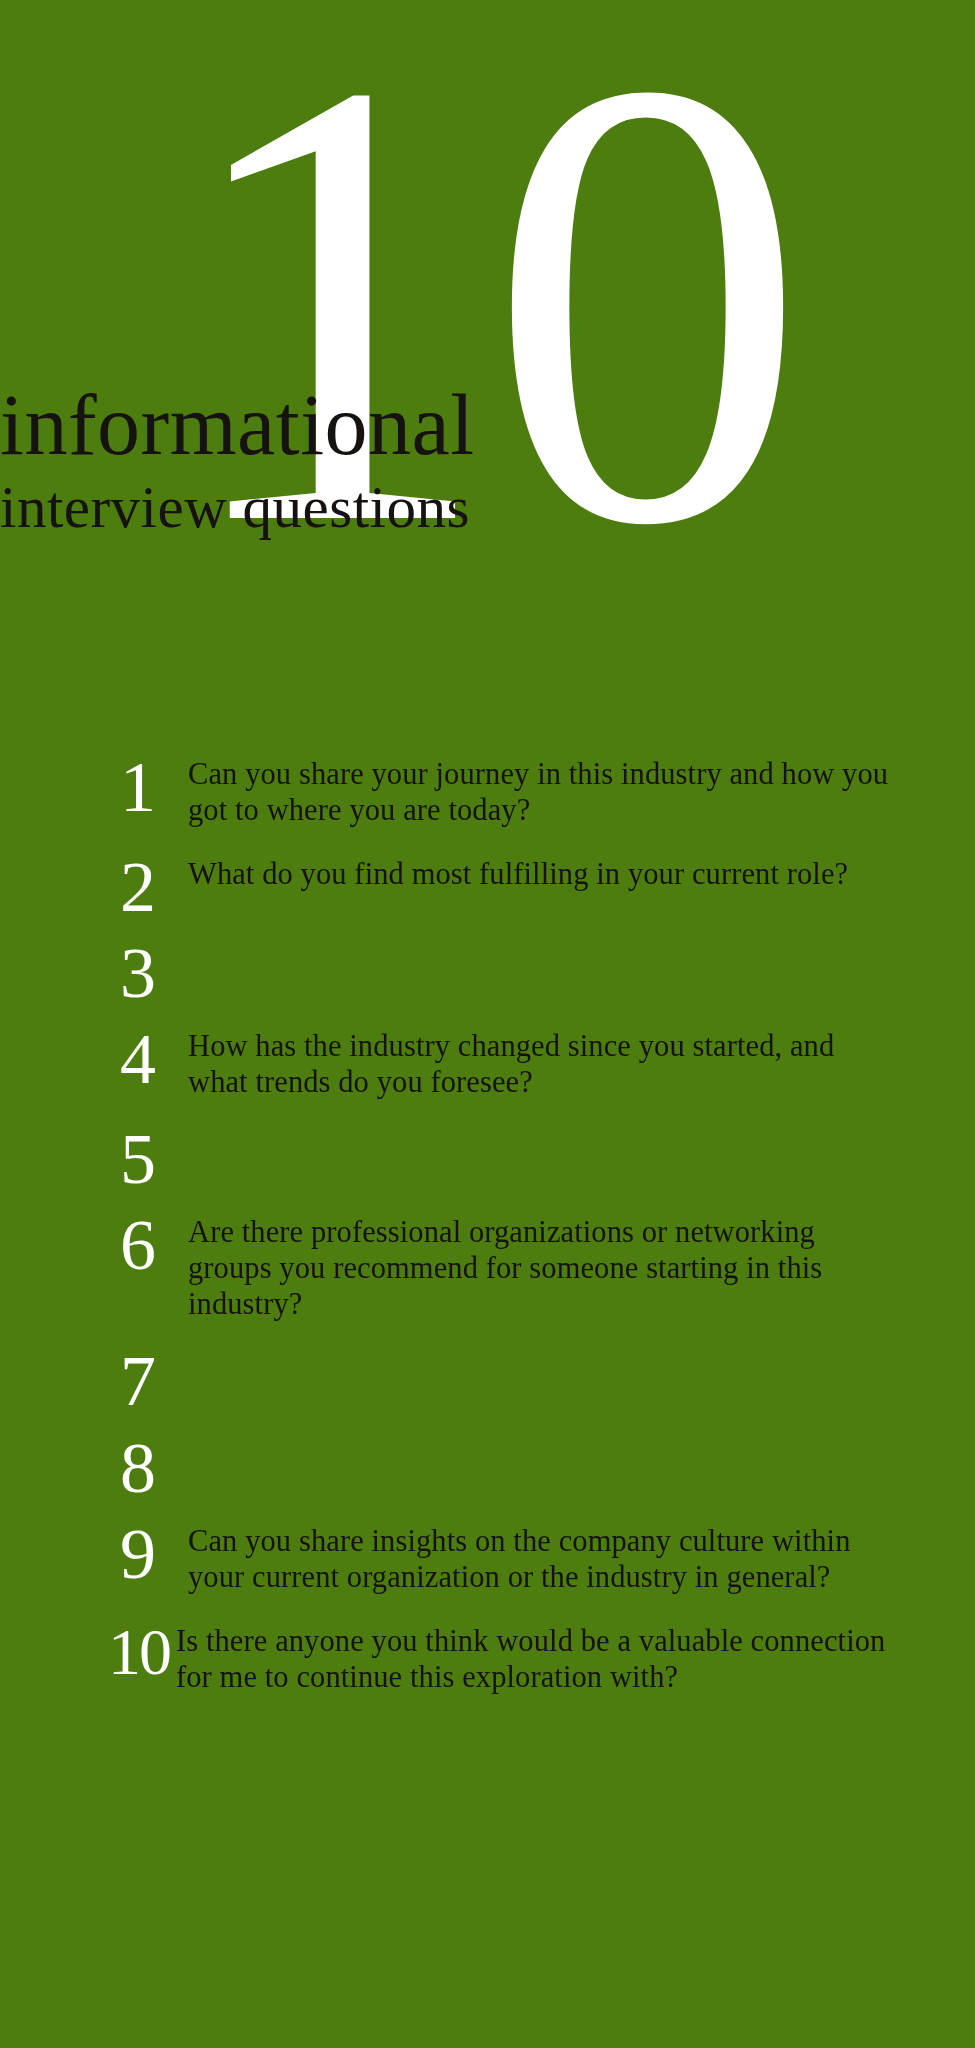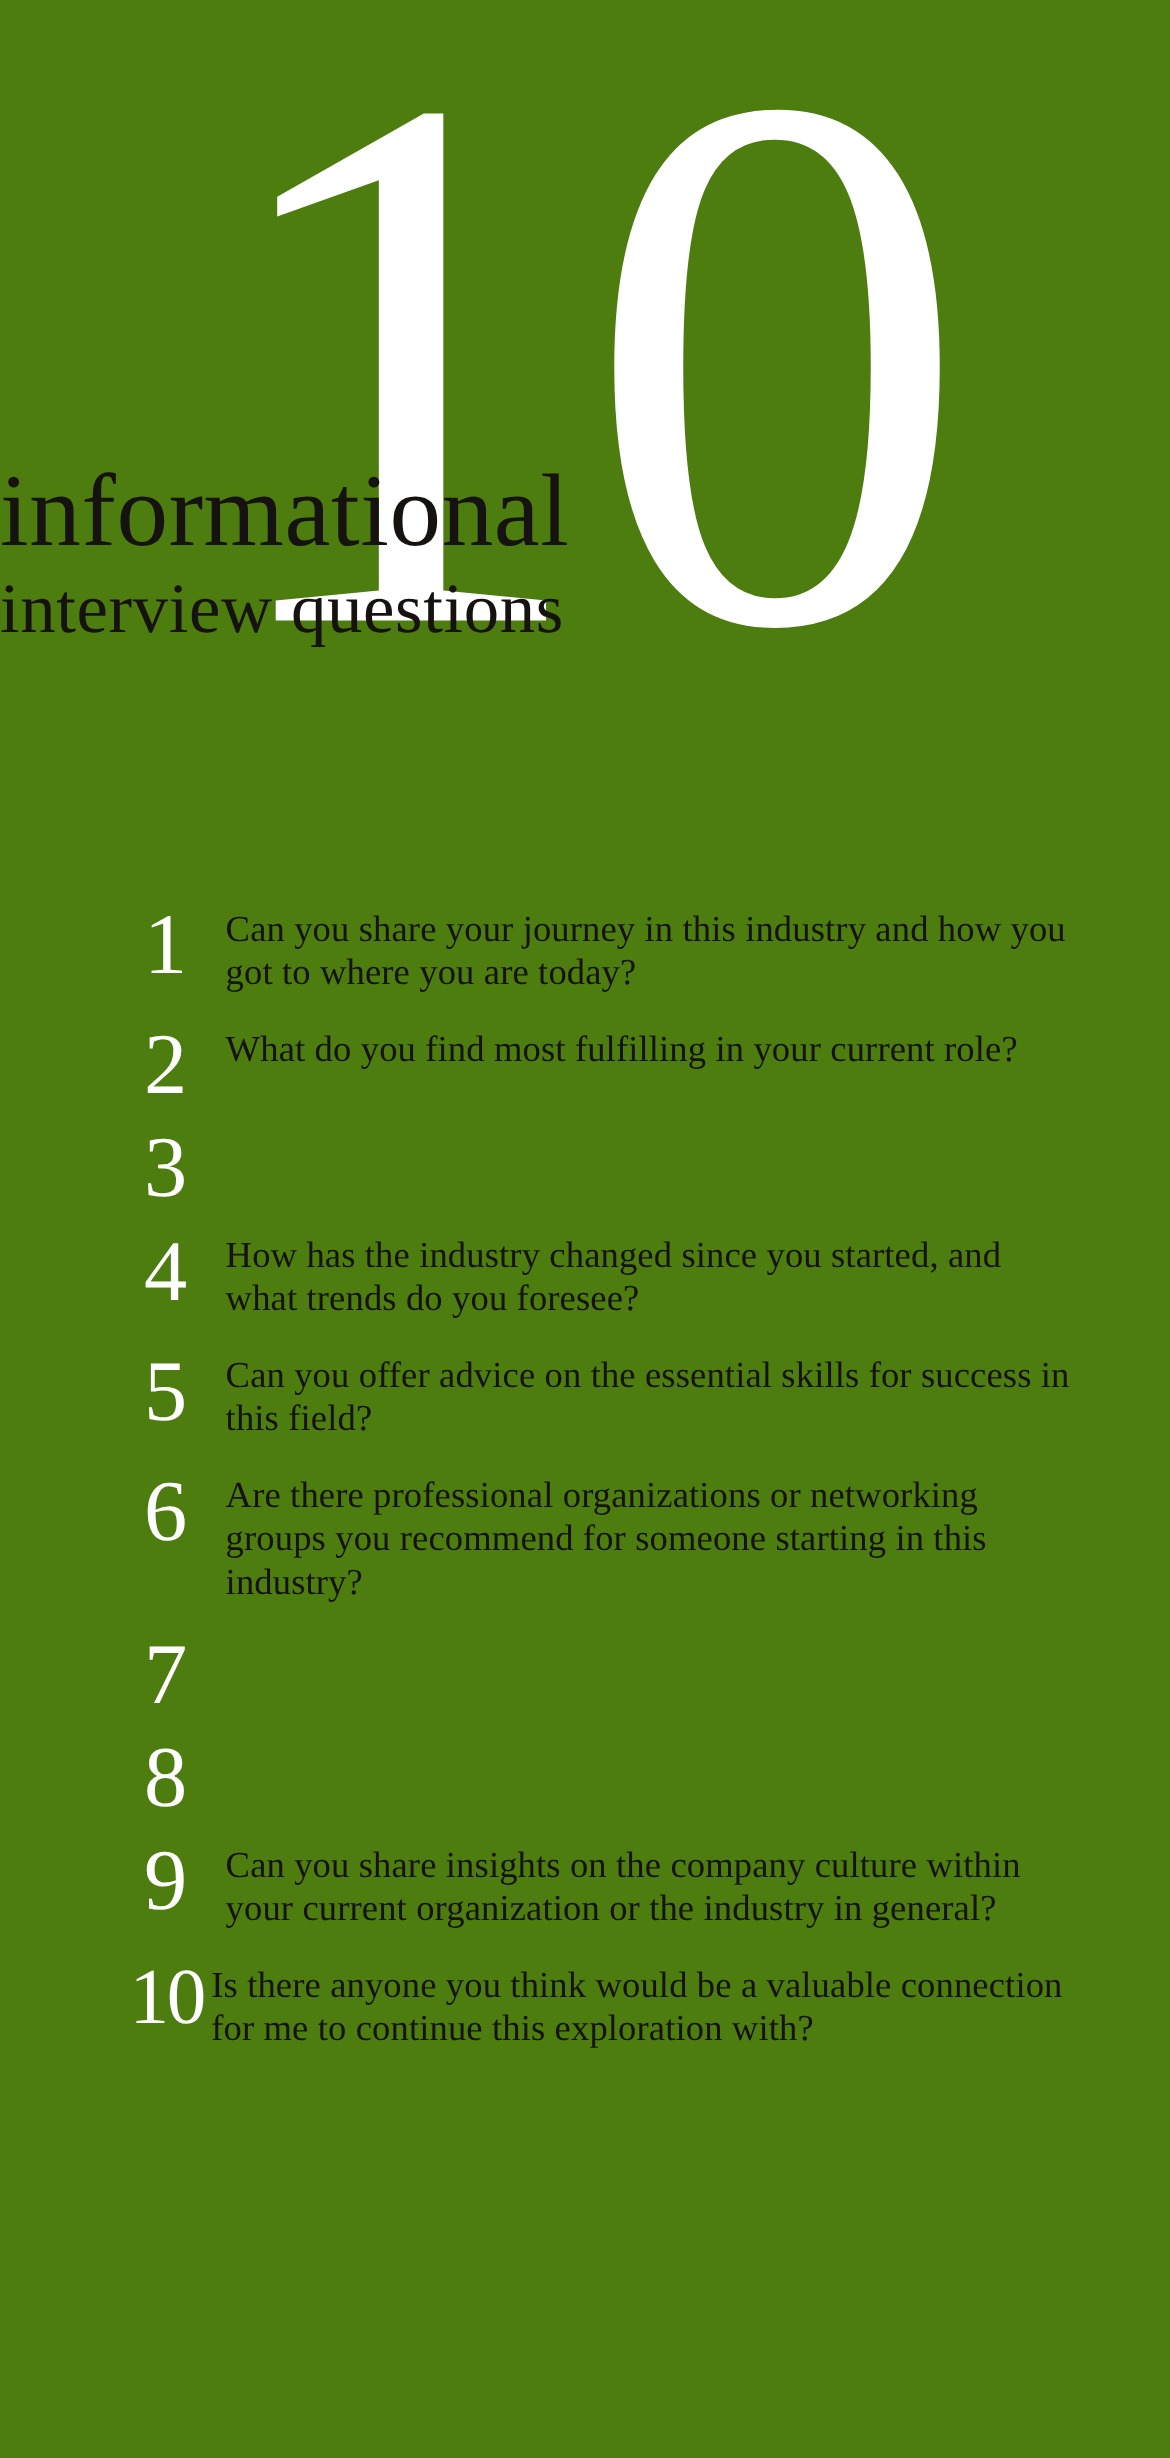--- a/index.html
+++ b/index.html
@@ -134,21 +134,20 @@
       <div class="item-num">3</div>
     </div>
 
     <div class="item">
       <div class="item-num">4</div>
       <div class="item-text">How has the industry changed since you started, and what trends do you foresee?</div>
     </div>
 
     <div class="item">
       <div class="item-num">5</div>
-      <div class="item-text">Can you offer advice on the essential skills for success in this field?</div>
     </div>
 
     <div class="item">
       <div class="item-num">6</div>
       <div class="item-text">Are there professional organizations or networking groups you recommend for someone starting in this industry?</div>
     </div>
 
     <div class="item">
       <div class="item-num">7</div>
     </div>

